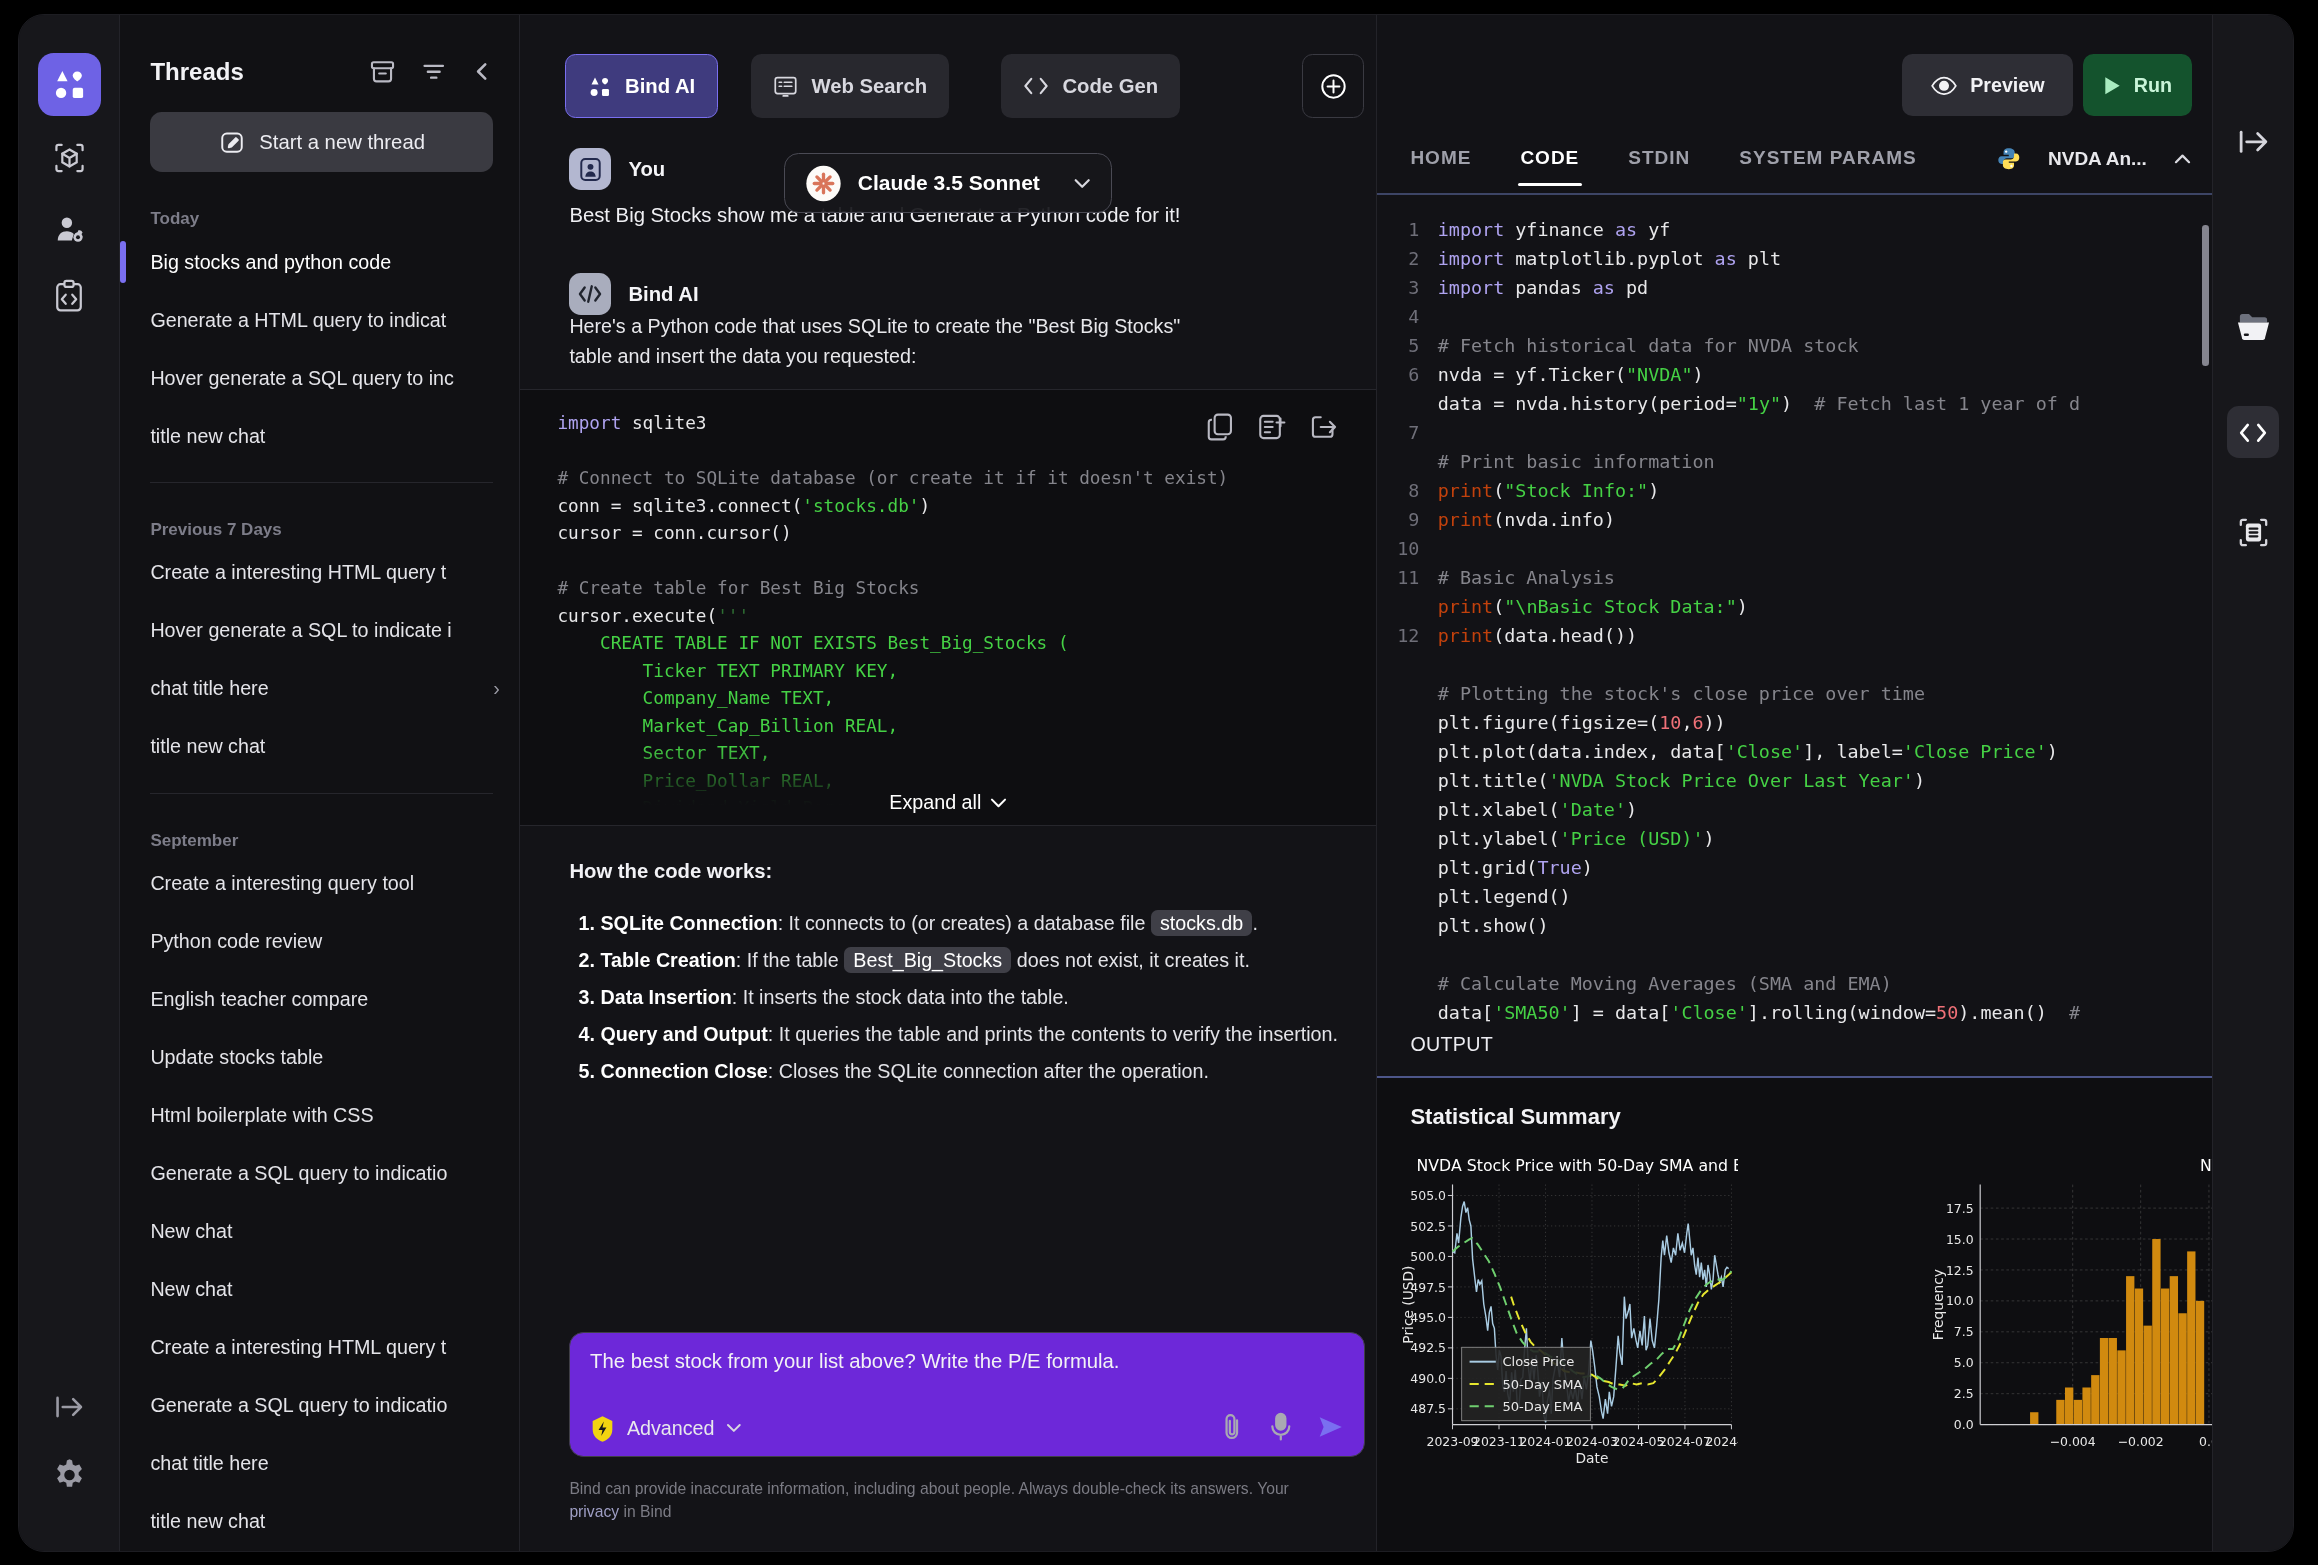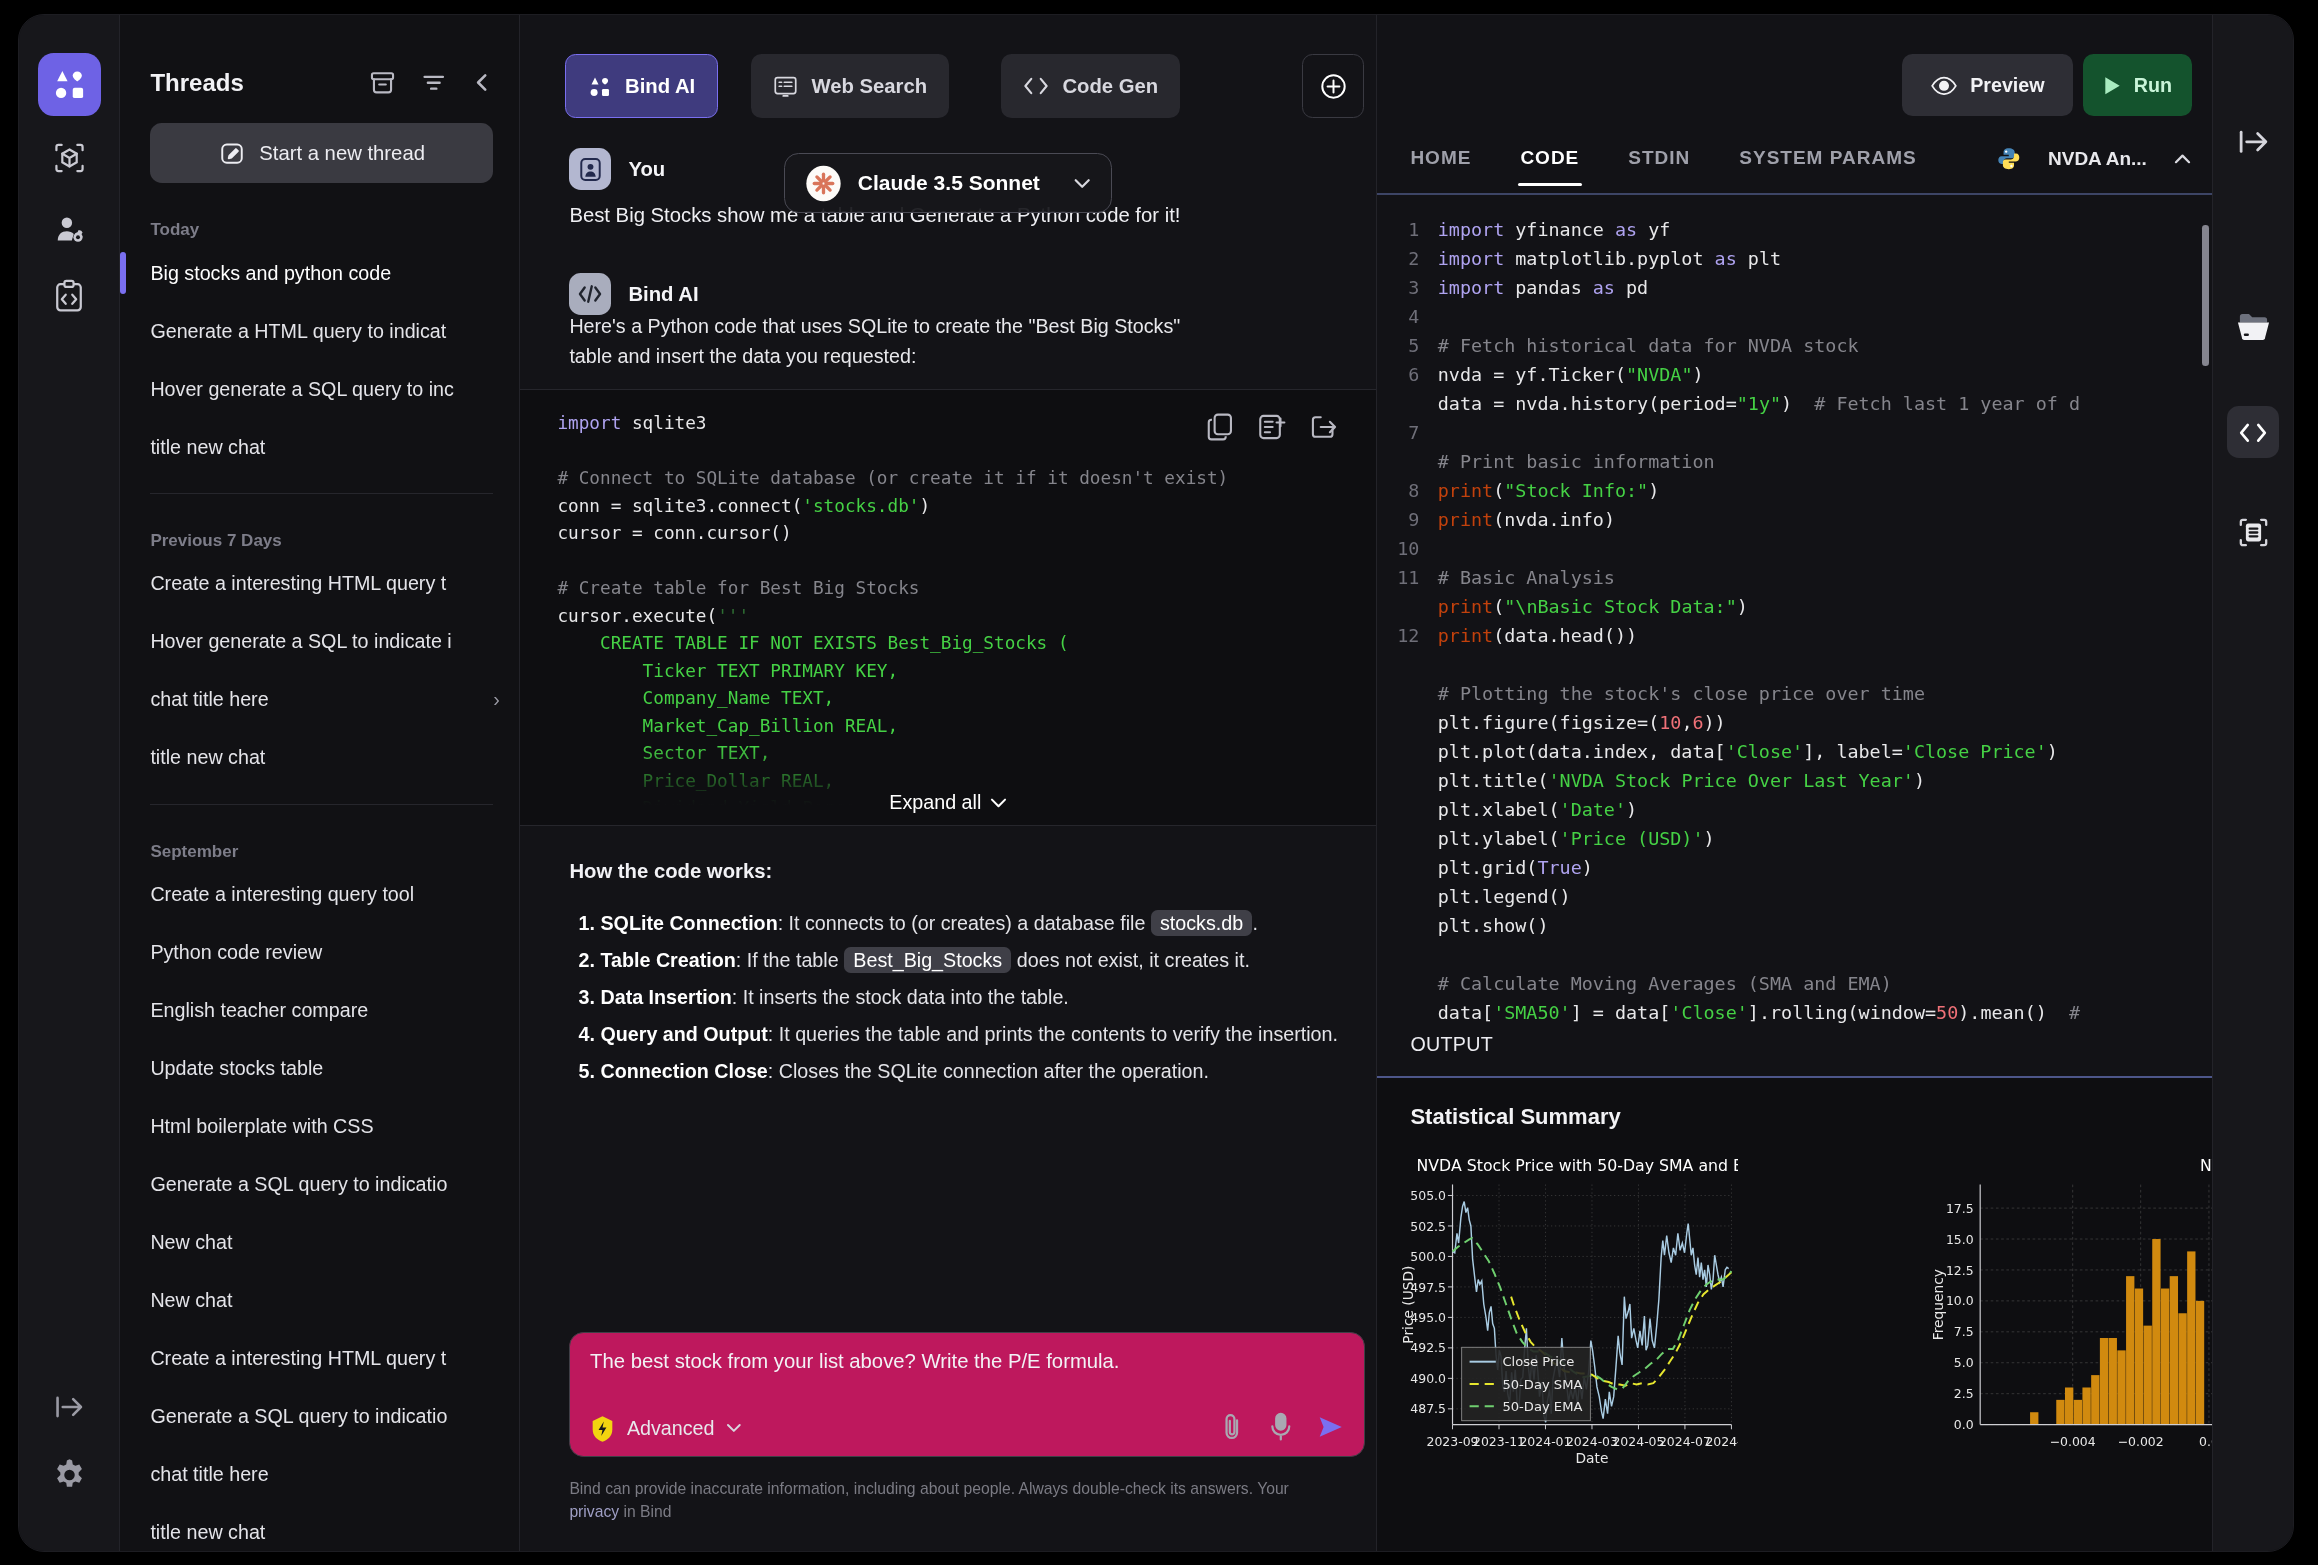--- a/index.html
+++ b/index.html
@@ -3,21 +3,21 @@
 <meta charset="utf-8">
 <style>
   html,body{margin:0;padding:0;background:#000;}
   body{width:2319px;height:1566px;overflow:hidden;font-family:"Liberation Sans",sans-serif;-webkit-font-smoothing:antialiased;}
   .window{position:absolute;left:18.4px;top:14.4px;width:2274px;height:1536px;background:#101014;border-radius:26px;overflow:hidden;display:flex;border:0.7px solid #1d1d22;}
   
   .rail{width:100px;background:#17171b;border-right:0.7px solid #232329;position:relative;flex:none;}
   .rail .tile{position:absolute;left:18.4px;top:38px;width:63px;height:63px;border-radius:15.7px;background:#6e62e5;display:flex;align-items:center;justify-content:center;}
   .railbtn{position:absolute;left:50%;transform:translateX(-50%);width:39px;height:39px;display:flex;align-items:center;justify-content:center;color:#c9c9d2;}
   
-  .threads{width:399px;background:#111114;border-right:0.7px solid #232329;flex:none;padding:12px 0 0 0;position:relative;overflow:hidden;}
+  .threads{width:399px;background:#111114;border-right:0.7px solid #232329;flex:none;padding:1px 0 0 0;position:relative;overflow:hidden;}
   .th-head{display:flex;align-items:center;margin:41px 26px 0 30px;}
   .th-title{font-size:24px;font-weight:600;color:#f2f2f5;flex:1;}
   .th-ico{display:flex;gap:23.6px;color:#b9b9c3;align-items:center;}
   .newthread{margin:26px 26px 0 30px;height:60px;border-radius:11.8px;background:#3a3a41;display:flex;align-items:center;justify-content:center;gap:14.4px;color:#ececf1;font-size:20.3px;}
   .sec-label{margin:37px 0 3.9px 30px;font-size:17px;font-weight:700;color:#7d7d89;}
   .t-item{position:relative;height:58px;display:flex;align-items:center;padding-left:30px;padding-right:19.7px;font-size:19.7px;color:#e4e4e9;white-space:nowrap;overflow:hidden;}
   .t-item .lbl{overflow:hidden;white-space:nowrap;flex:1;-webkit-mask-image:linear-gradient(90deg,#000 88%,transparent 99%);mask-image:linear-gradient(90deg,#000 88%,transparent 99%);}
   .t-item.active{color:#ffffff;}
   .t-item.active::before{content:"";position:absolute;left:0;top:7.9px;bottom:7.9px;width:5.9px;border-radius:3.9px;background:#7a6ff0;}
   .t-div{height:0.7px;background:#26262c;margin:17px 26px 0 30px;}
@@ -39,21 +39,21 @@
   .cb-icons{position:absolute;top:22px;right:37px;display:flex;gap:22px;color:#b9b9c3;z-index:3;}
   .cb-fade{position:absolute;left:0;right:0;bottom:0;height:79px;background:linear-gradient(rgba(14,14,17,0),#0e0e11 75%);display:flex;align-items:flex-end;justify-content:center;z-index:4;}
   .expand{display:flex;align-items:center;gap:9.2px;color:#fff;font-size:19.7px;margin-bottom:11px;}
   .how{position:absolute;left:49px;top:845px;width:780px;}
   .how h3{margin:0;font-size:20.3px;font-weight:700;color:#f2f2f6;}
   .how ol{margin:22px 0 0 0;padding:0 0 0 9.2px;list-style:none;}
   .how li{font-size:19.7px;line-height:37px;color:#e3e3e8;}
   .how b{color:#ffffff;}
   .chip{background:#3f3f47;border-radius:6.6px;padding:2px 9.2px;color:#fff;}
   .num{font-weight:700;color:#fff;}
-  .inputbox{position:absolute;left:49px;top:1317px;width:796px;height:125px;border-radius:14.4px;background:#be185d;border:1px solid #3f3f46;box-sizing:border-box;z-index:6;}
+  .inputbox{position:absolute;left:49px;top:1317px;width:796px;height:125px;border-radius:14.4px;background:#6d28d9;border:1px solid #3f3f46;box-sizing:border-box;z-index:6;}
   .inputtext{position:absolute;left:19.7px;top:17px;right:19.7px;font-size:20.3px;color:#f2f2f5;}
   .adv{position:absolute;left:19.7px;bottom:14.4px;display:flex;align-items:center;gap:11.8px;color:#e8e8ec;font-size:19.7px;}
   .inputicons{position:absolute;right:19.7px;bottom:14.4px;display:flex;align-items:center;gap:25px;color:#a9a9b2;}
   .disclaimer{position:absolute;left:49px;top:1462px;font-size:15.7px;line-height:23px;color:#7b7b84;z-index:2;}
   .disclaimer .lnk{color:#9f9fc5;}
   
   .editor{flex:none;width:835px;background:#121216;position:relative;overflow:hidden;border-right:0.7px solid #232329;}
   .ed-btn{position:absolute;top:39px;height:62px;border-radius:10.5px;display:flex;align-items:center;gap:13px;font-size:19.7px;font-weight:600;box-sizing:border-box;}
   .ed-tabs{position:absolute;top:132px;left:33px;display:flex;gap:49px;}
   .ed-tab{font-size:19px;letter-spacing:1px;color:#9fa0aa;font-weight:600;padding-bottom:17px;position:relative;}

